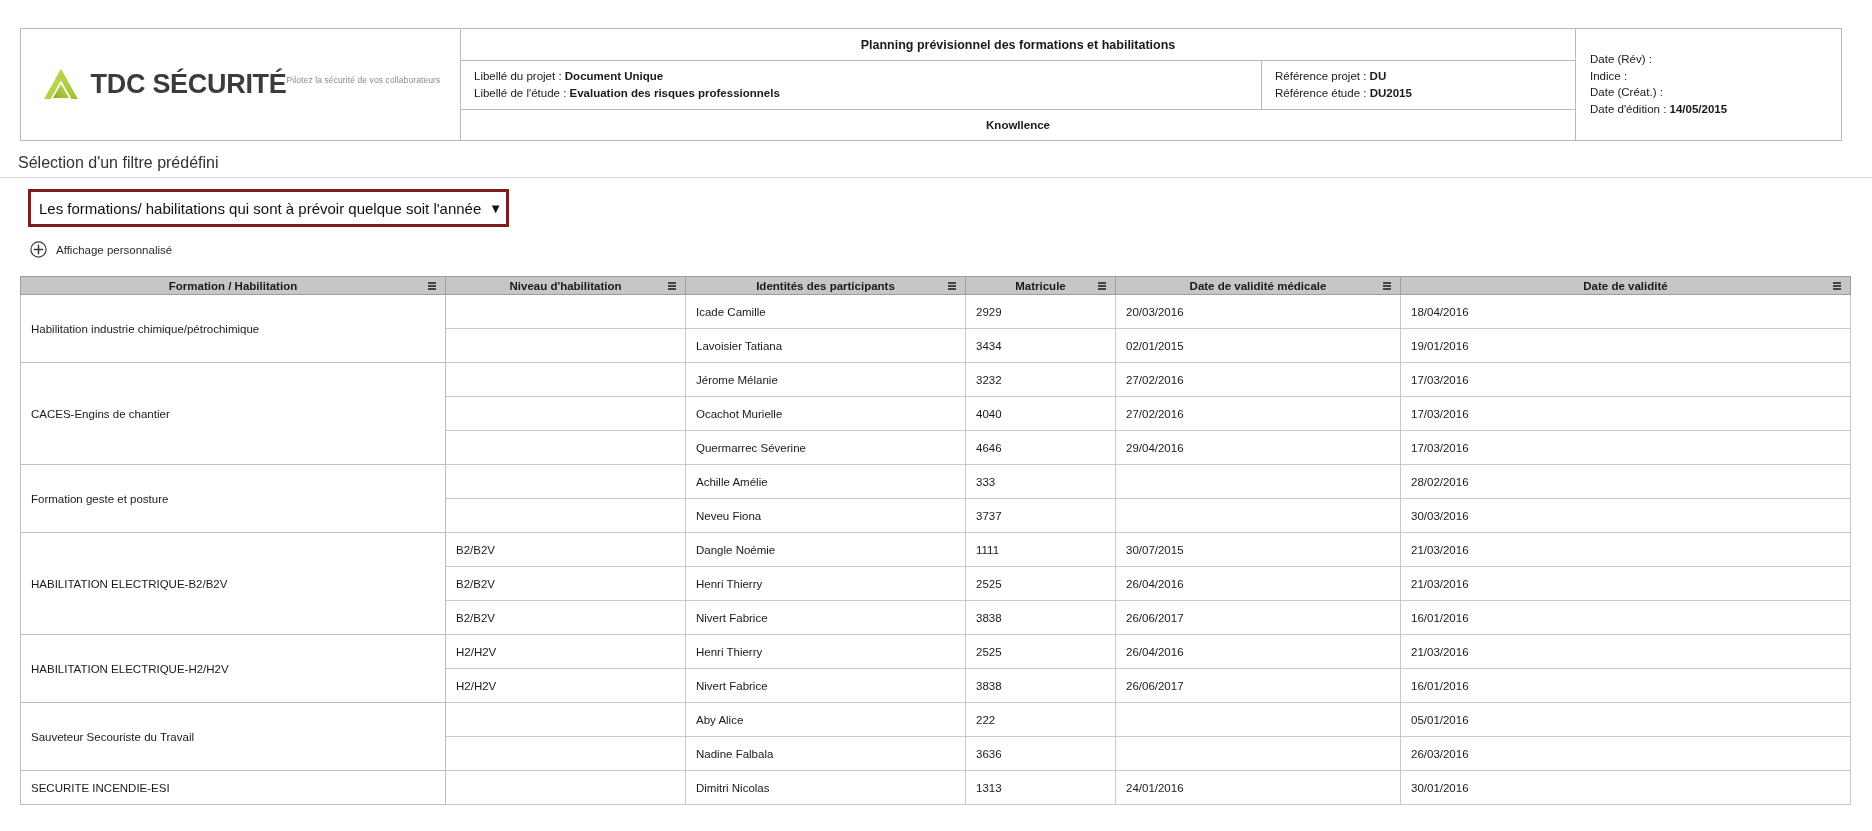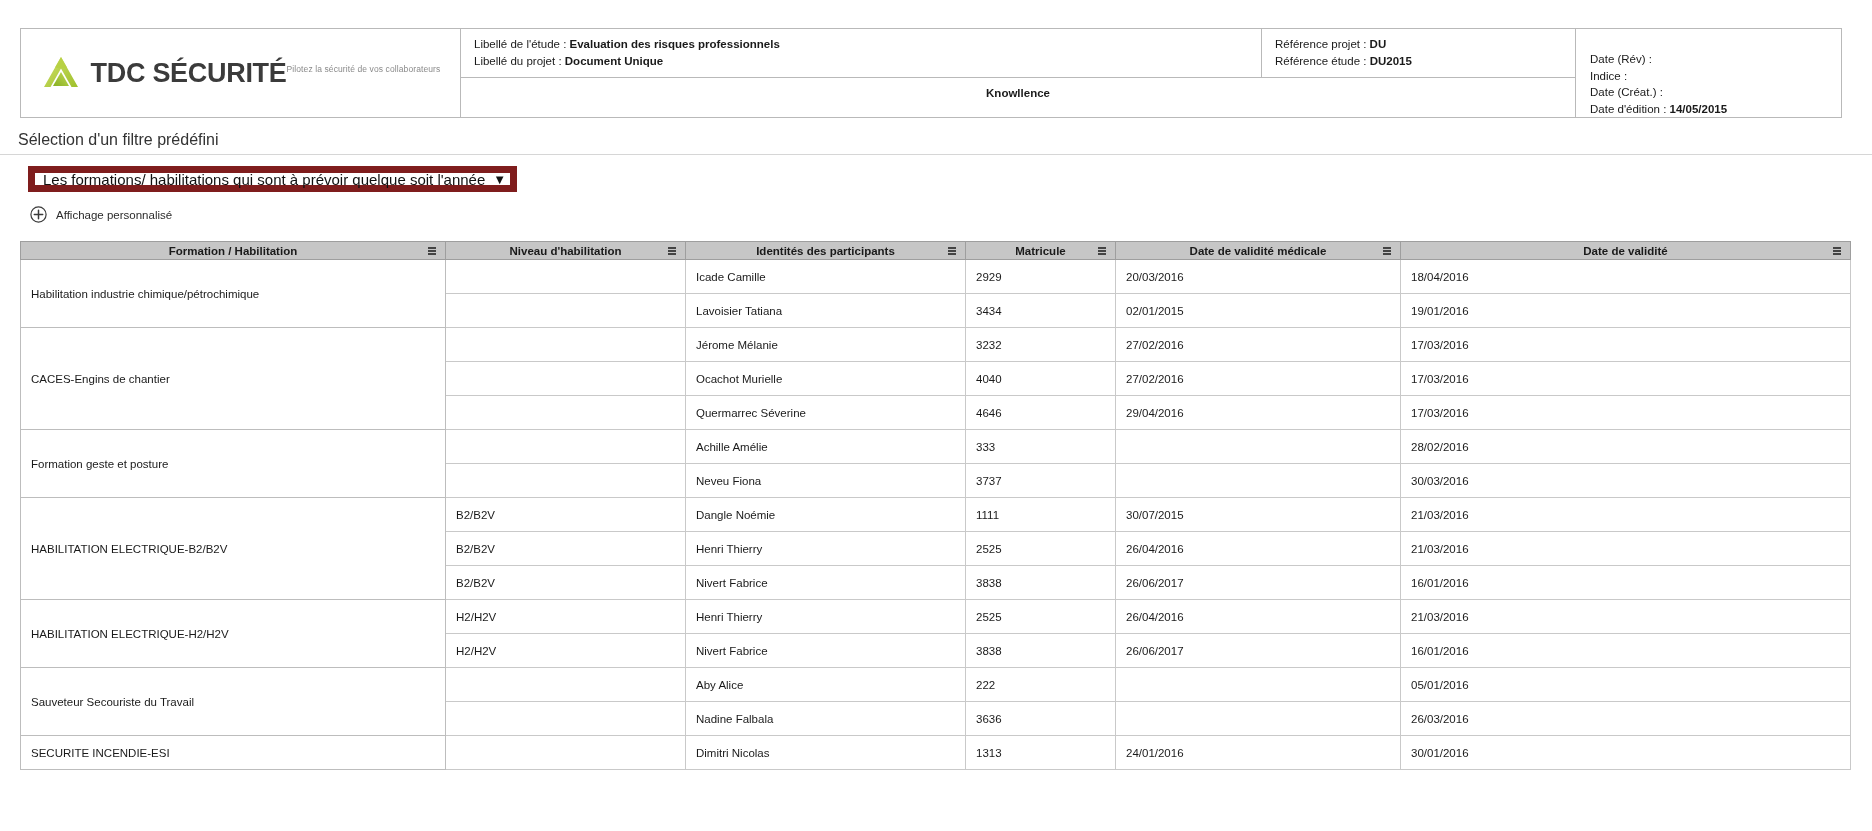--- a/index.html
+++ b/index.html
@@ -121,23 +121,23 @@
     height: 1px;
     background: #d6d6d6;
     width: 100%;
   }
   .select-row {
     margin: 11px 0 0 28px;
   }
   .fake-select {
     display: inline-flex;
     align-items: center;
-    border: 7px solid #7f1d1d;
+    border: 3px solid #7f1d1d;
     background: #fff;
-    height: 26px;
+    height: 38px;
     padding: 0 4px 0 8px;
     font-size: 15px;
     color: #111;
     box-sizing: border-box;
   }
   .fake-select .caret {
     margin-left: 8px;
     font-size: 13px;
     line-height: 1;
     color: #111;
@@ -241,24 +241,25 @@
         </svg>
       </span>
       <span class="logo-text-block">
         <span class="logo-title">TDC SÉCURITÉ</span>
         <span class="logo-tagline">Pilotez la sécurité de vos collaborateurs</span>
       </span>
     </div>
   </div>
 
   <div class="hdr-mid">
+    <div class="hdr-title-row">Planning prévisionnel des formations et habilitations</div>
     <div class="hdr-info-row">
       <div class="hdr-info-left">
+        <div class="kv"><span>Libellé du projet : </span><b>Document Unique</b></div>
         <div class="kv"><span>Libellé de l'étude : </span><b>Evaluation des risques professionnels</b></div>
-        <div class="kv"><span>Libellé du projet : </span><b>Document Unique</b></div>
       </div>
       <div class="hdr-info-right">
         <div class="kv"><span>Référence projet : </span><b>DU</b></div>
         <div class="kv"><span>Référence étude : </span><b>DU2015</b></div>
       </div>
     </div>
     <div class="hdr-foot-row">Knowllence</div>
   </div>
 
   <div class="hdr-dates">

